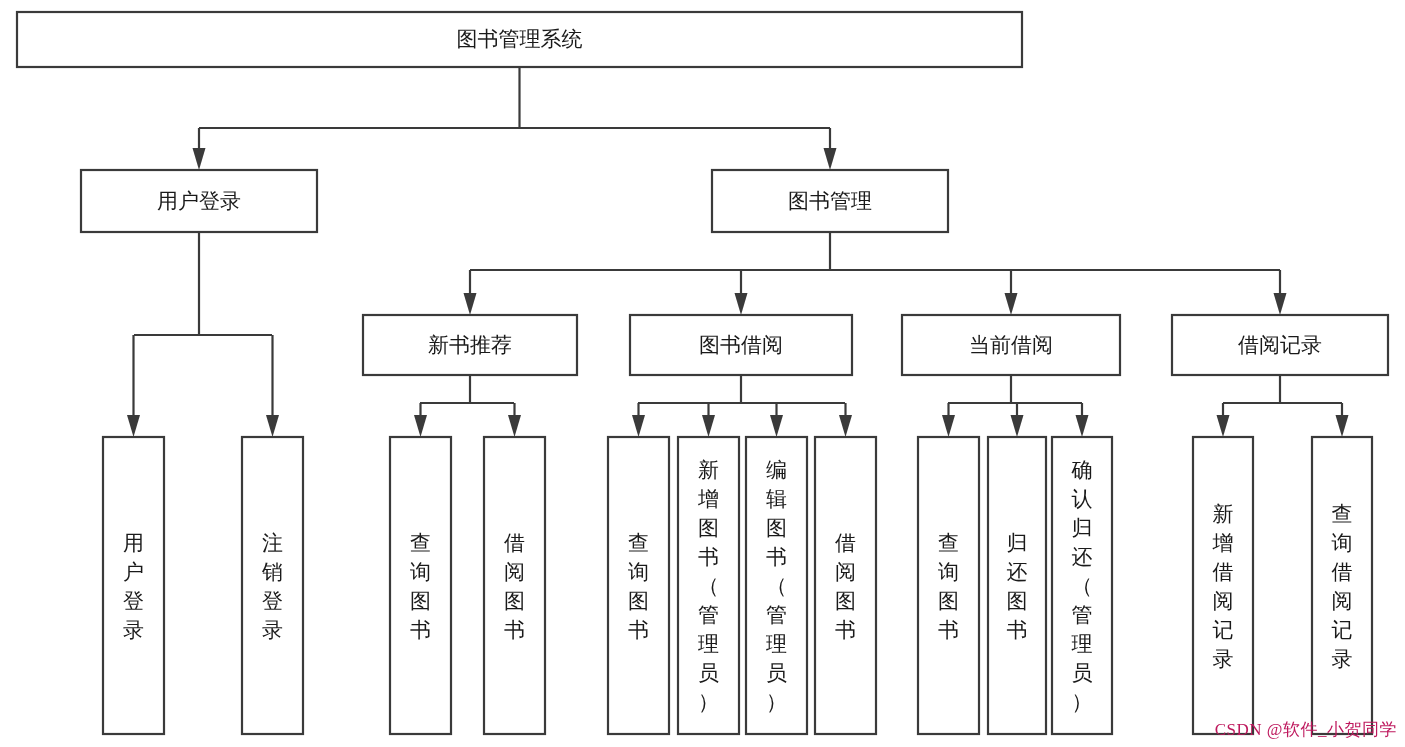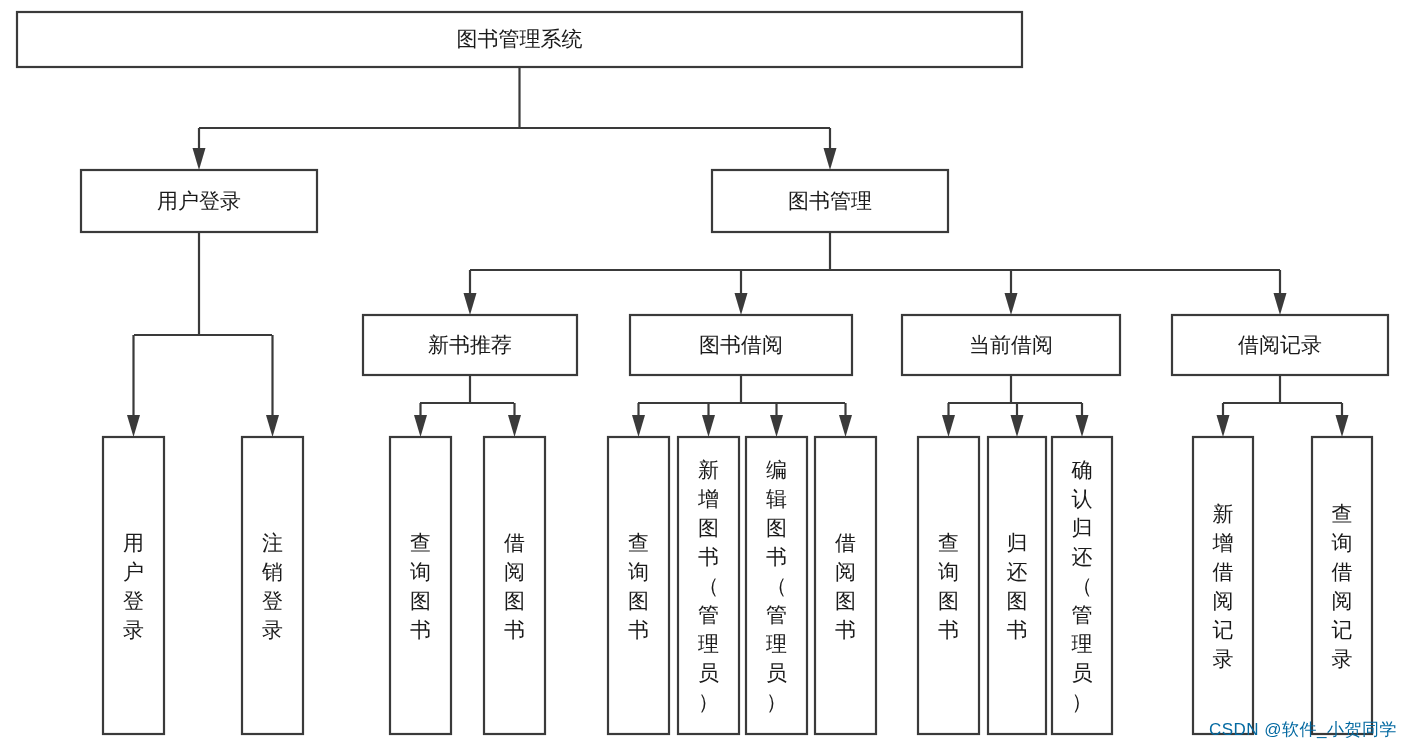--- a/index.html
+++ b/index.html
@@ -31,23 +31,23 @@
     stroke:#3a3a3a;
     stroke-width:2.2;
     fill:none;
     stroke-linecap:butt;
   }
   .arrow-head{fill:#3a3a3a;stroke:none;}
   .watermark{
     position:absolute;
     right:8px;
     bottom:6px;
-    color:#0369a1;
+    color:#be185d;
     font-size:17px;
-    font-family:Liberation Sans, sans-serif;
+    font-family:Liberation Serif, serif;
     white-space:nowrap;
     letter-spacing:0.5px;
     pointer-events:none;
   }
 </style>
 </head>
 <body>
 
 <svg id="diagram" viewBox="0 0 1405 747">
   <g id="connectors-layer">

